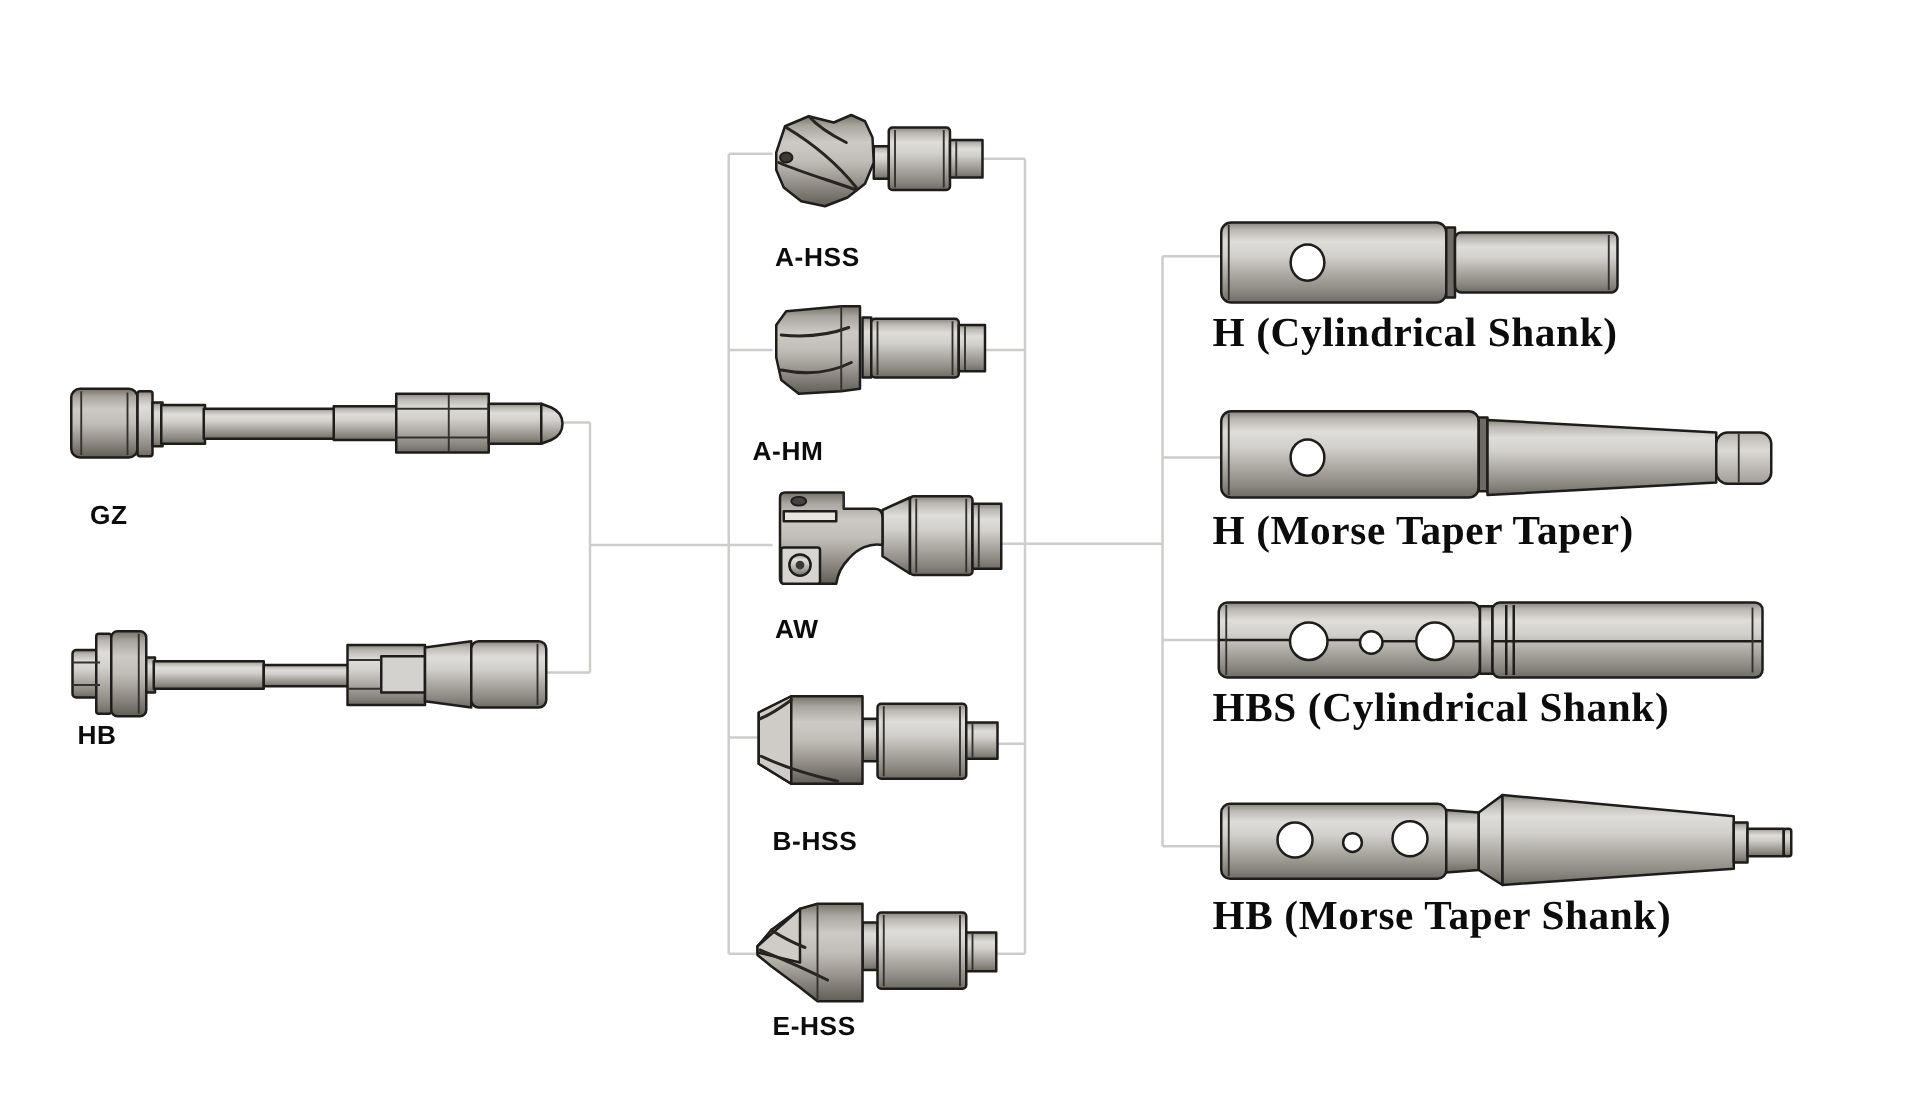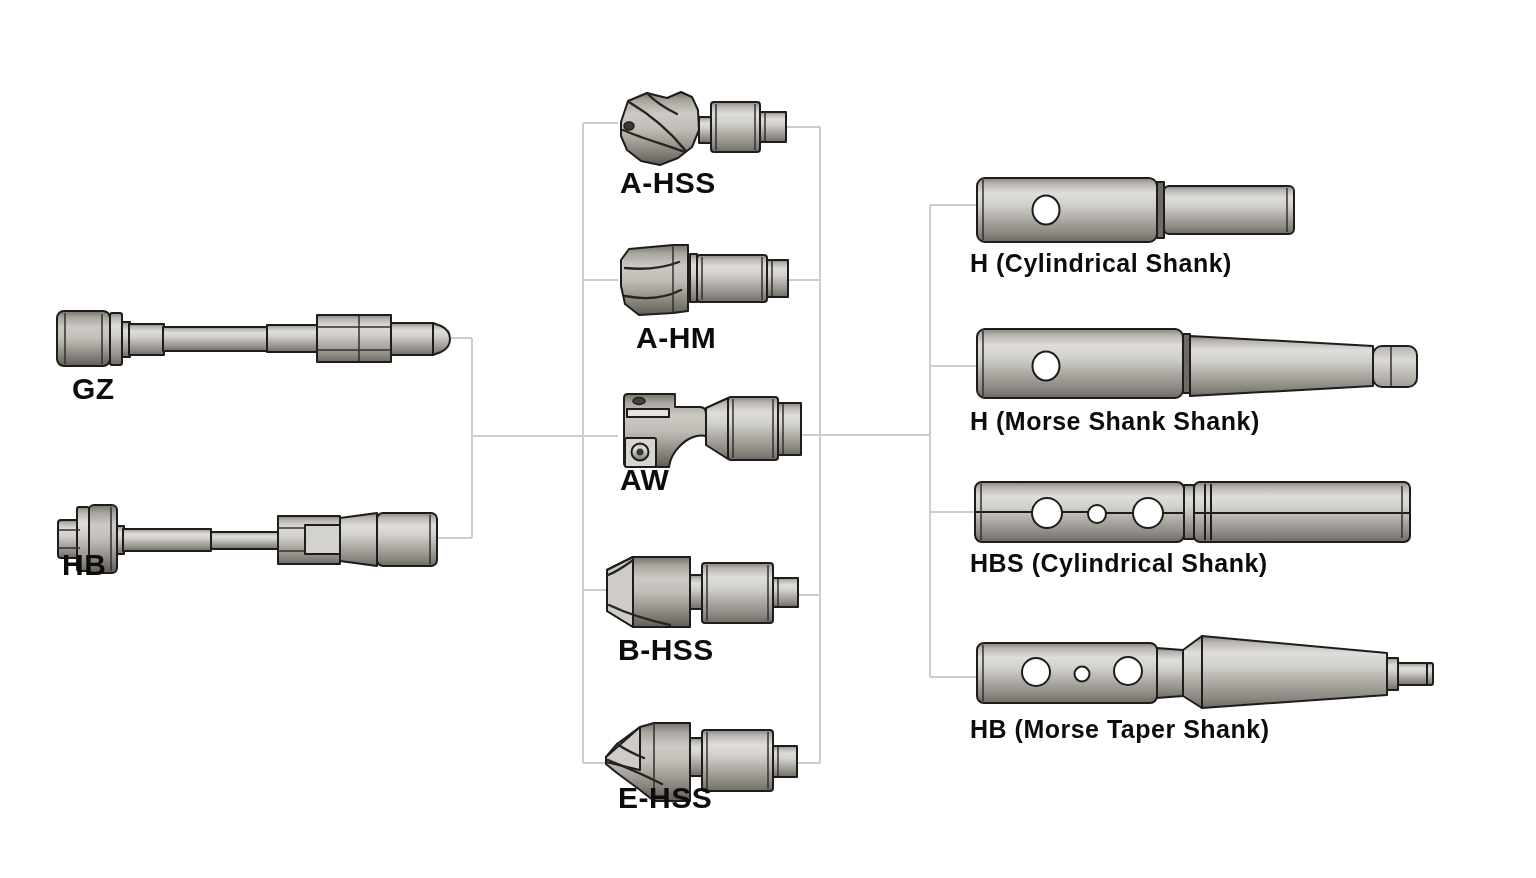--- a/index.html
+++ b/index.html
@@ -12,22 +12,22 @@
   }
   .tool{position:absolute;}
   .lbl{
     position:absolute;
     font-weight:700;
     color:#0c0c0c;
     letter-spacing:0.5px;
     white-space:nowrap;
     line-height:1;
   }
-  .lbl.big{font-size:30px;}
-  .lbl.small{font-size:25px;}
+  .lbl.big{font-size:21px;margin-top:28px;}
+  .lbl.small{font-size:33px;font-family:Liberation Serif, serif;}
   .outline{stroke:#1e1d1b;stroke-width:2;stroke-linejoin:round;stroke-linecap:round;}
   .thin{stroke:#33312e;stroke-width:1.5;fill:none;}
   .flute{stroke:#26251f;stroke-width:2.4;fill:none;stroke-linecap:round;}
 </style>
 </head>
 <body>
 
 <div id="canvas">
 
   <svg aria-hidden="true" style="position:absolute;width:0;height:0">
@@ -213,23 +213,23 @@
       <circle cx="107" cy="42" r="7.5" fill="#ffffff"></circle>
       <circle cx="153" cy="39" r="14" fill="#ffffff"></circle>
     </g>
     <path class="thin" d="M8,13 V69"></path>
   </svg>
 
   <div class="lbl big" style="left:72px;top:374px">GZ</div>
   <div class="lbl big" style="left:62px;top:550px">HB</div>
 
   <div class="lbl big" style="left:620px;top:168px">A-HSS</div>
-  <div class="lbl big" style="left:636px;top:323px">A-HM</div>
+  <div class="lbl big" style="left:602px;top:323px">A-HM</div>
   <div class="lbl big" style="left:620px;top:465px">AW</div>
   <div class="lbl big" style="left:618px;top:635px">B-HSS</div>
   <div class="lbl big" style="left:618px;top:783px">E-HSS</div>
 
   <div class="lbl small" style="left:970px;top:251px">H (Cylindrical Shank)</div>
-  <div class="lbl small" style="left:970px;top:409px">H (Morse Shank Shank)</div>
+  <div class="lbl small" style="left:970px;top:409px">H (Morse Taper Taper)</div>
   <div class="lbl small" style="left:970px;top:551px">HBS (Cylindrical Shank)</div>
   <div class="lbl small" style="left:970px;top:717px">HB (Morse Taper Shank)</div>
 
 </div>
 
 </body></html>

